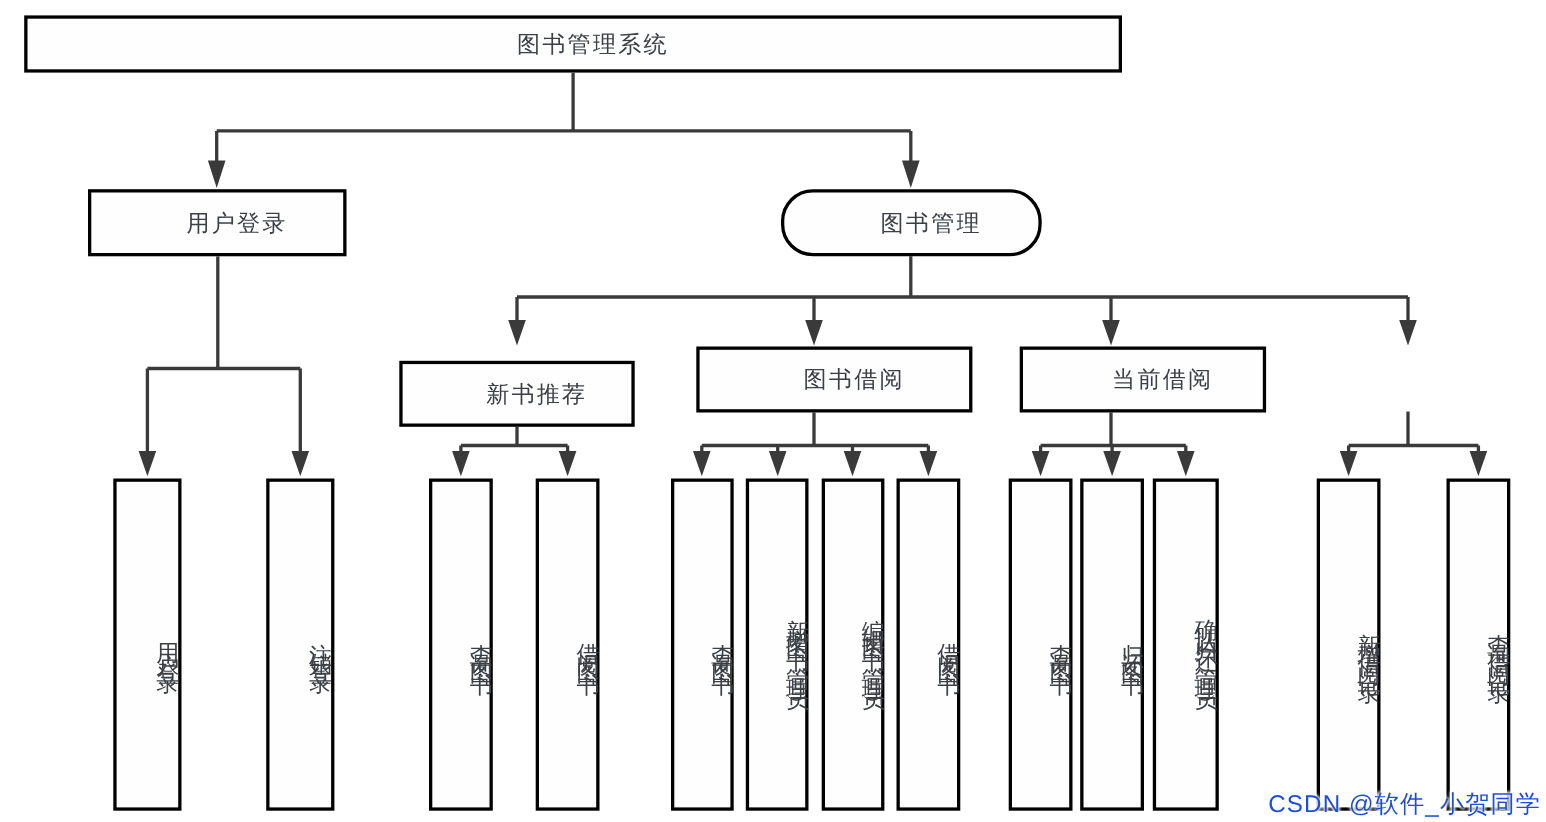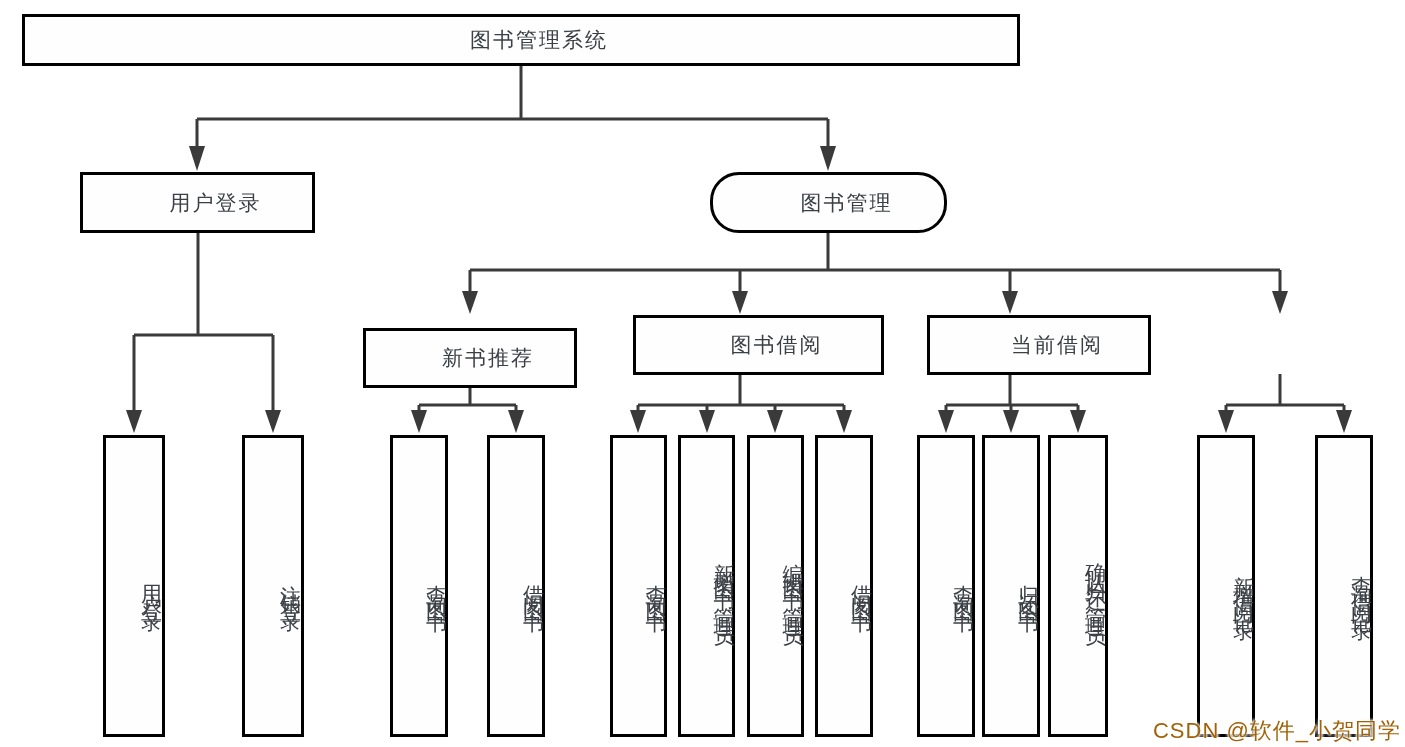--- a/index.html
+++ b/index.html
@@ -40,21 +40,21 @@
     font-size: 21px;
     letter-spacing: 9px;
     line-height: 1;
   }
   #watermark {
     position: absolute;
     right: 4px;
     bottom: 1px;
     font-size: 22px;
     letter-spacing: 1px;
-    color: #a16207;
+    color: #1d4ed8;
     text-shadow:
       0 0 2px #ffffff, 0 0 4px #ffffff,
       1px 1px 3px #ffffff, -1px -1px 3px #ffffff;
     z-index: 10;
     white-space: nowrap;
   }
 </style>
 </head>
 <body>
 

